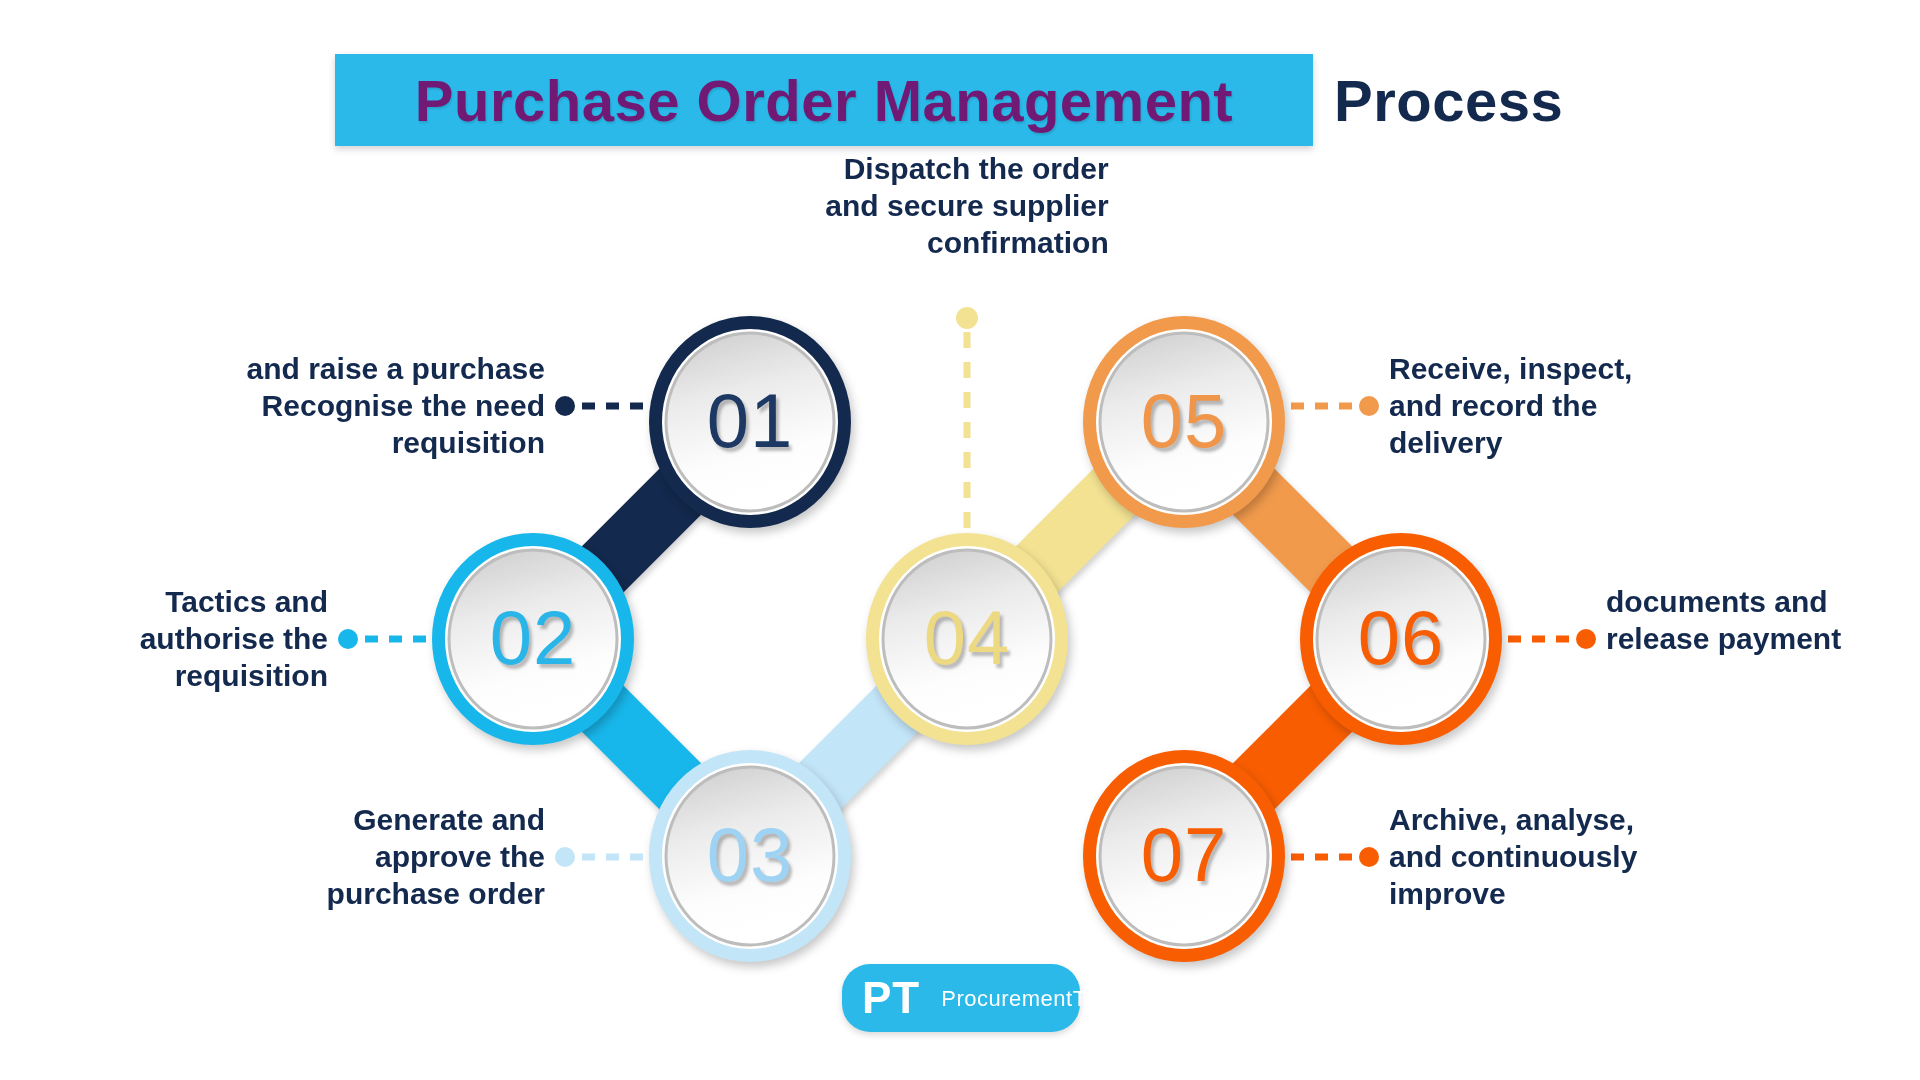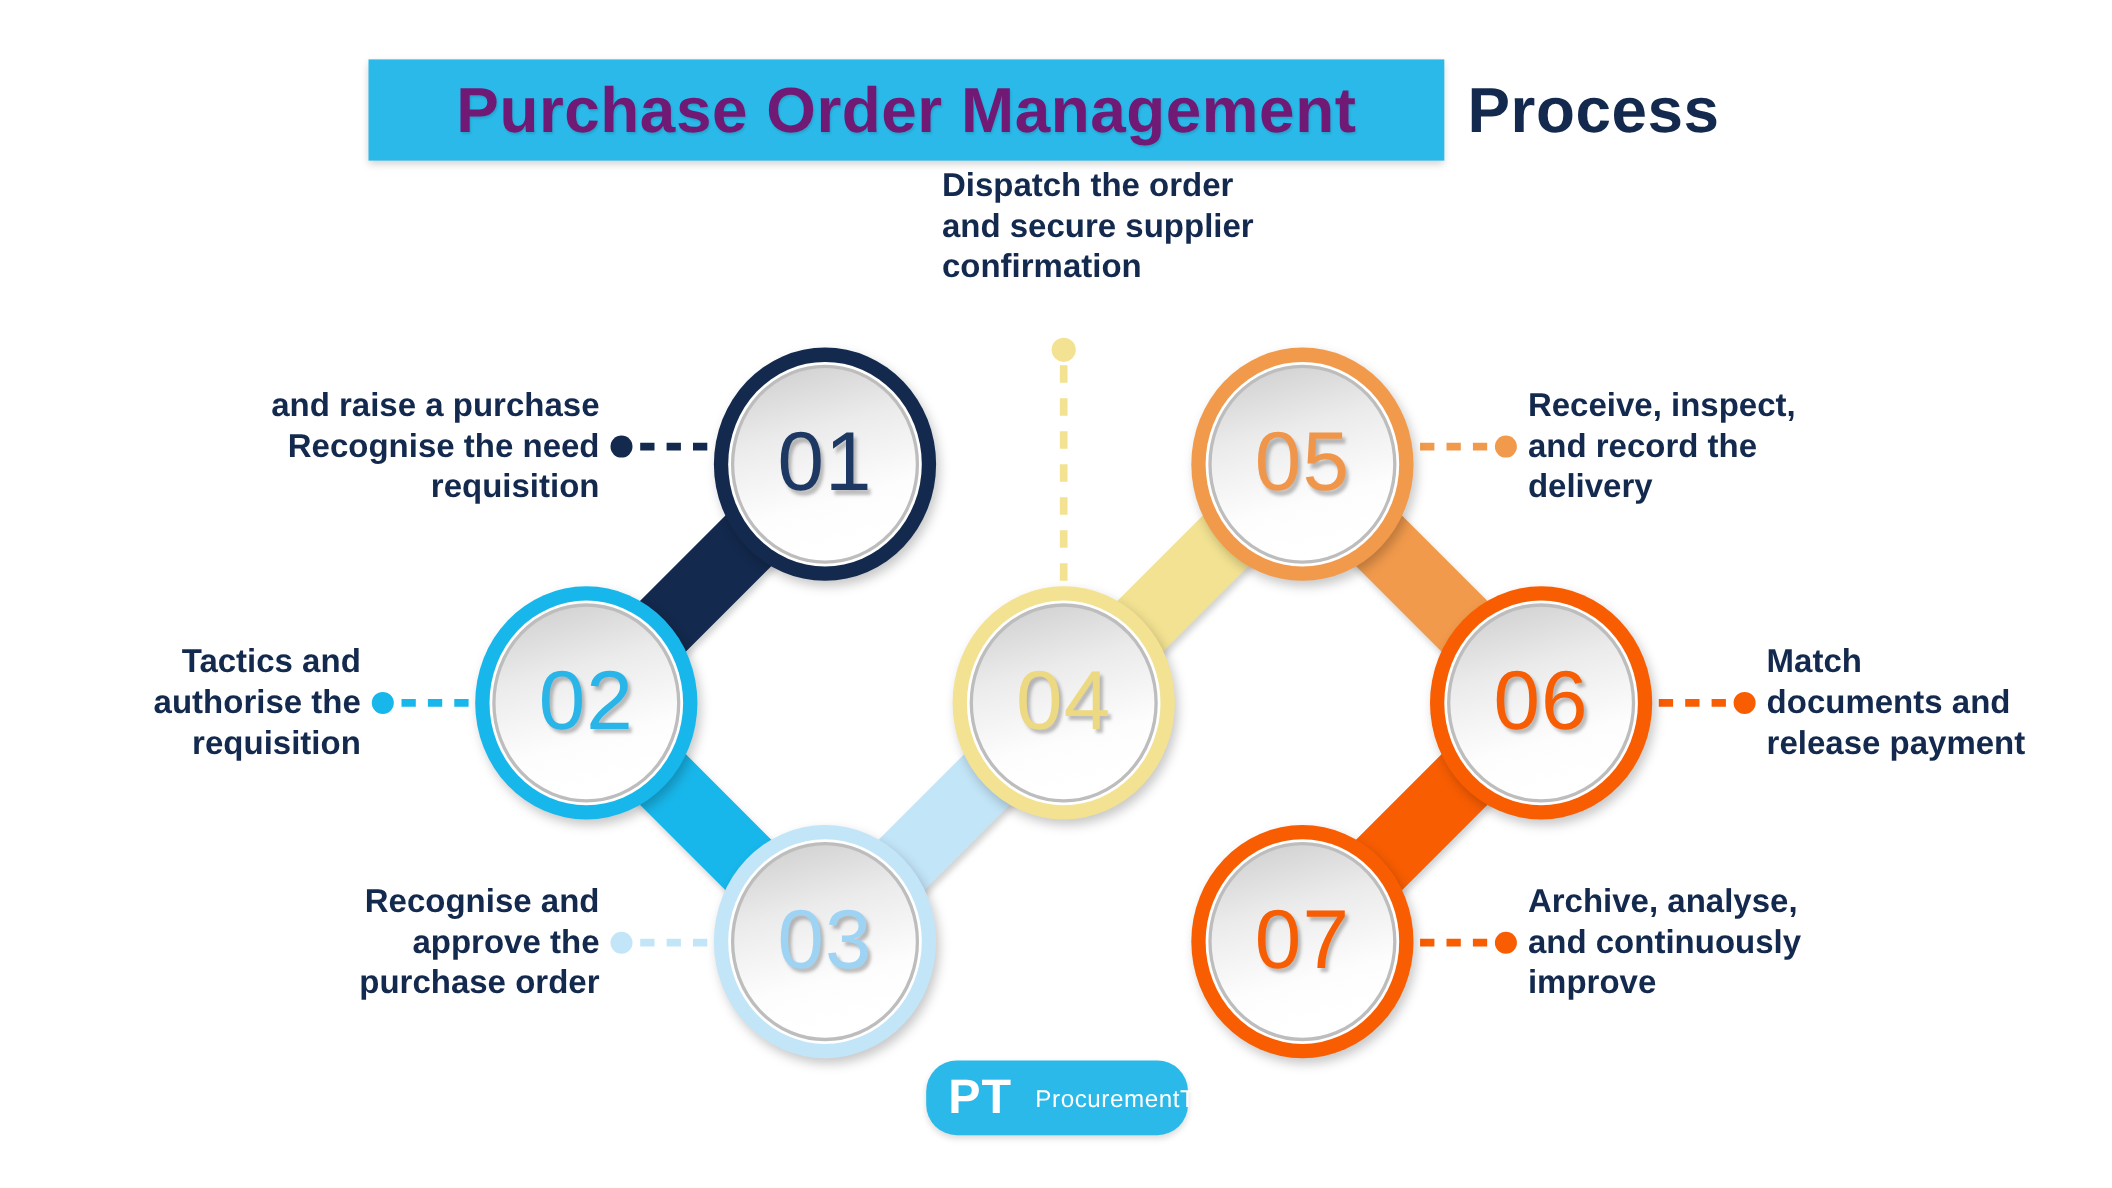--- a/index.html
+++ b/index.html
@@ -23,21 +23,21 @@
   .g-nodes{filter:drop-shadow(3px 5px 5px rgba(0,0,0,.22));}
 
   .step-number{position:absolute;transform:translate(-50%,-52%);
                font-size:76px;font-weight:400;letter-spacing:1px;
                text-shadow:3px 4px 3px rgba(70,70,70,.35);white-space:nowrap;}
 
   .step-label{position:absolute;color:#13294e;font-size:30px;font-weight:700;
               line-height:37px;white-space:nowrap;}
   .step-label.align-right{text-align:right;}
   .step-label.align-left{text-align:left;}
-  .step-label.align-center{text-align:left;transform:translateX(-50%);margin-left:31px;}
+  .step-label.align-center{text-align:right;transform:translateX(-50%);}
 
   
   .logo{position:absolute;left:842px;top:964px;width:238px;height:68px;border-radius:28px;
         display:flex;align-items:center;padding-left:20px;box-sizing:border-box;
         box-shadow:0 3px 6px rgba(0,0,0,.15);}
   .logo-pt{font-size:44px;font-weight:800;color:#ffffff;letter-spacing:1px;}
   .logo-div{width:3px;height:54px;background:rgba(255,255,255,.85);margin:0 11px 0 10px;}
   .logo-name{display:flex;flex-direction:row;color:#ffffff;font-size:22px;
              font-weight:400;line-height:27px;letter-spacing:.5px;}
 </style>
@@ -139,36 +139,35 @@
         <div>and raise a purchase</div>
         <div>Recognise the need</div>
         <div>requisition</div>
       </div>
       <div class="step-label align-right" style="right: 1592px; top: 583px;">
         <div>Tactics and</div>
         <div>authorise the</div>
         <div>requisition</div>
       </div>
       <div class="step-label align-right" style="right: 1375px; top: 801px;">
-        <div>Recognise and</div>
+        <div>Generate and</div>
         <div>approve the</div>
         <div>purchase order</div>
       </div>
       <div class="step-label align-center" style="left: 967px; top: 150px;">
         <div>Dispatch the order</div>
         <div>and secure supplier</div>
         <div>confirmation</div>
       </div>
       <div class="step-label align-left" style="left: 1389px; top: 350px;">
         <div>Receive, inspect,</div>
         <div>and record the</div>
         <div>delivery</div>
       </div>
       <div class="step-label align-left" style="left: 1606px; top: 583px;">
-        <div>Match</div>
         <div>documents and</div>
         <div>release payment</div>
       </div>
       <div class="step-label align-left" style="left: 1389px; top: 801px;">
         <div>Archive, analyse,</div>
         <div>and continuously</div>
         <div>improve</div>
       </div>
     </div>
 

